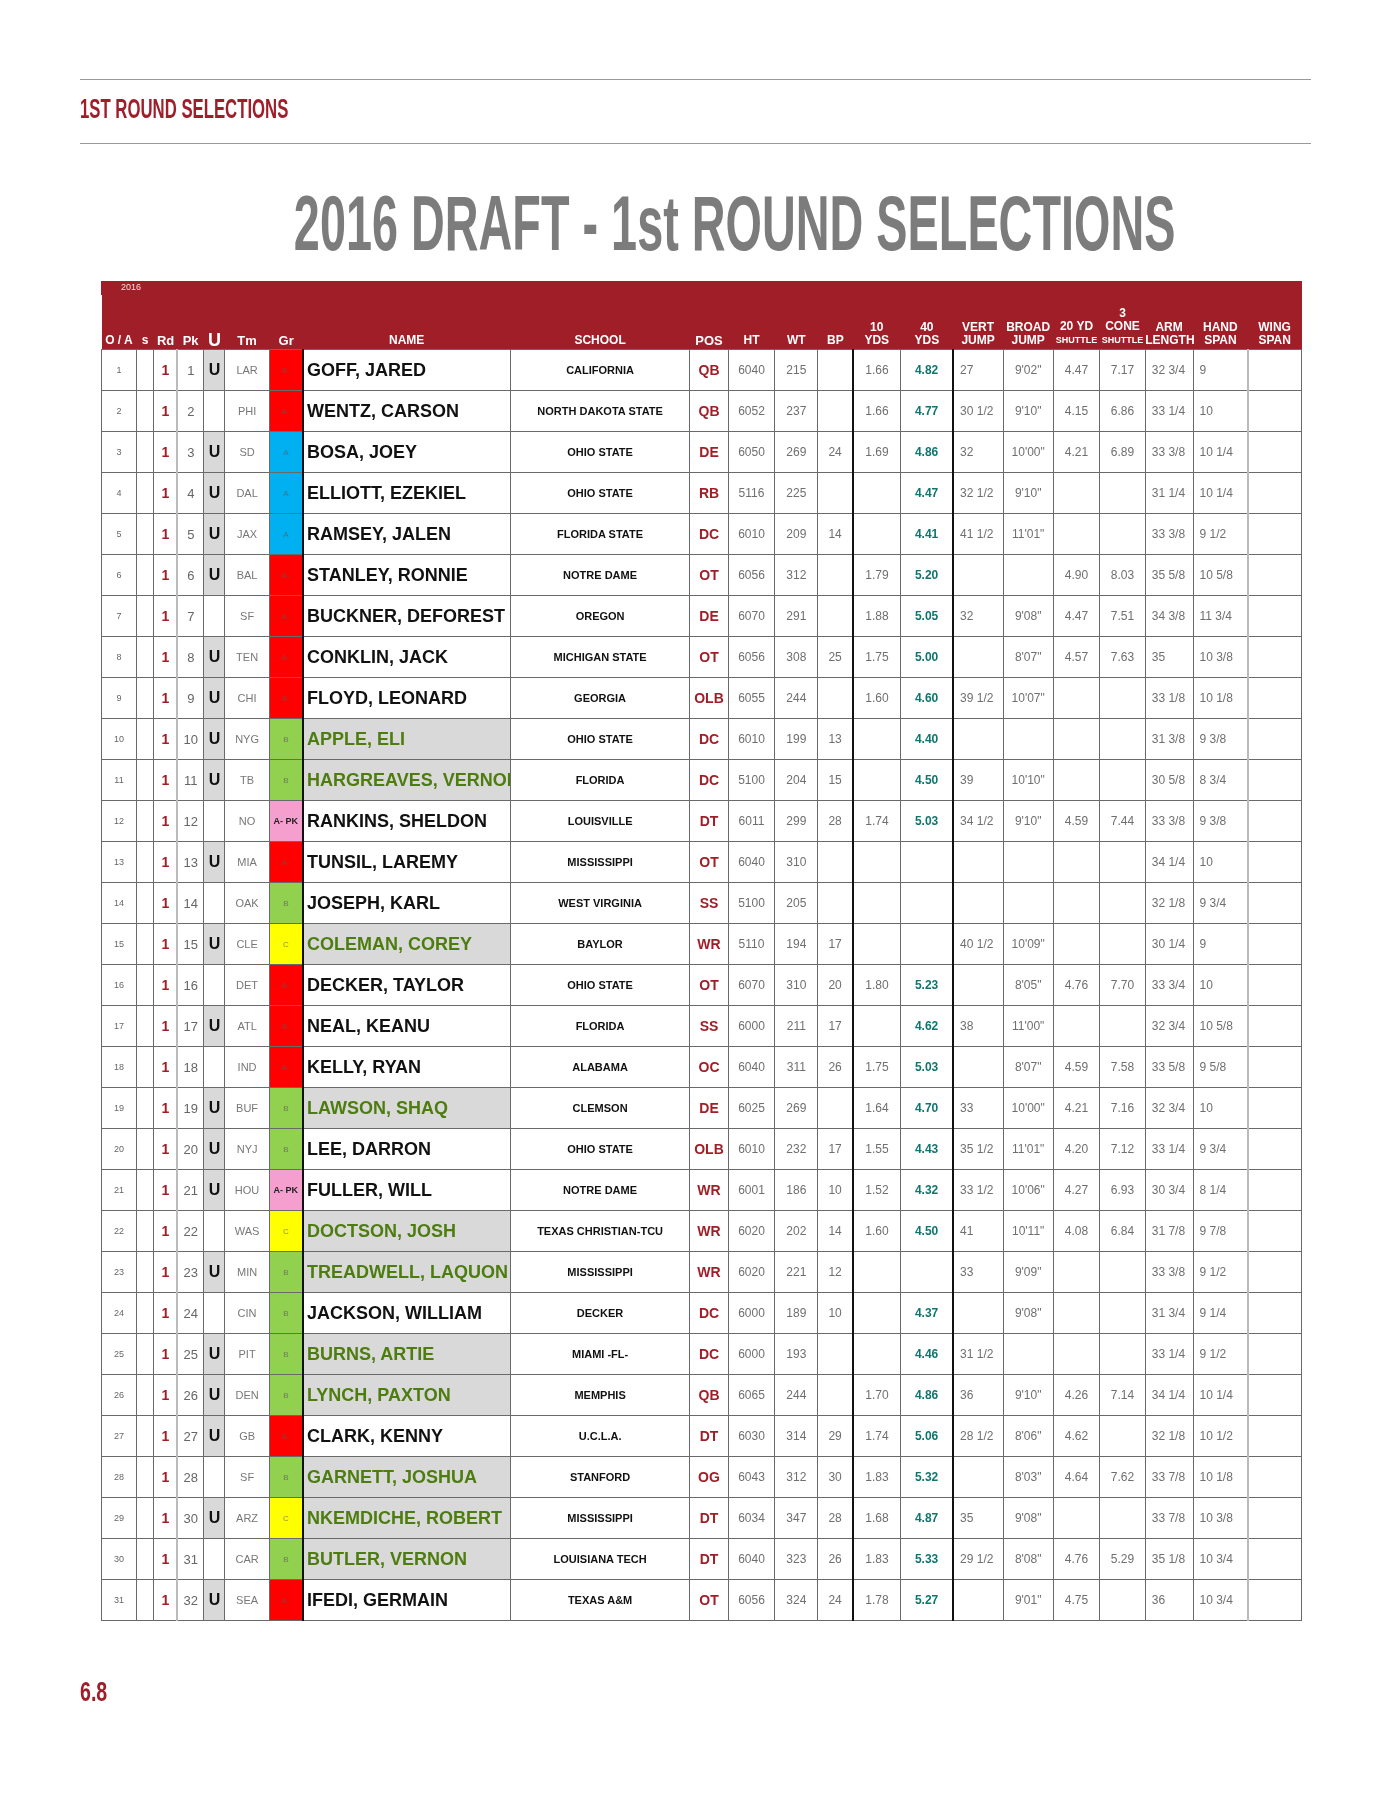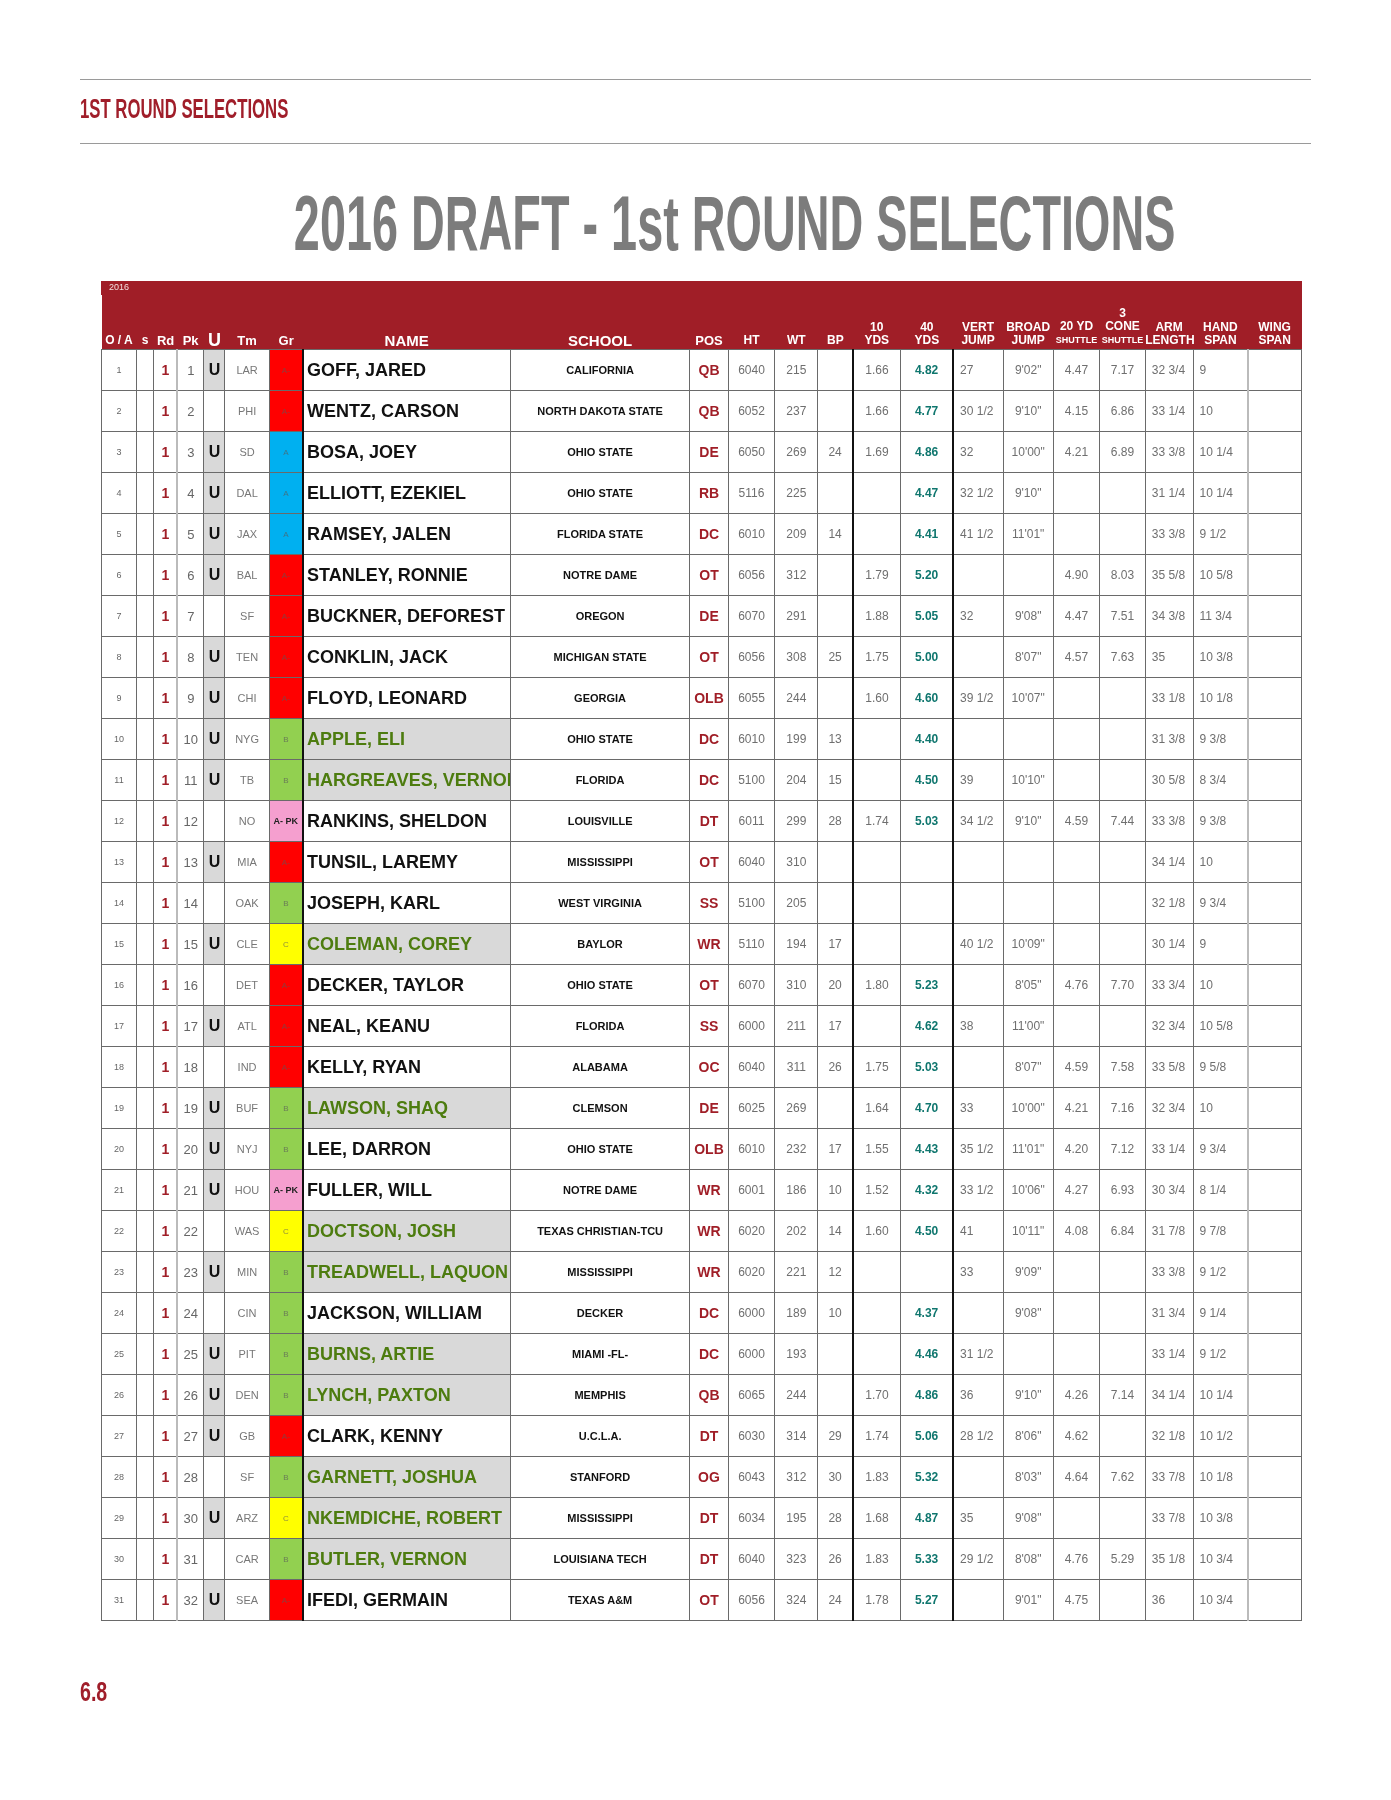--- a/index.html
+++ b/index.html
@@ -4,25 +4,25 @@
 <style>
   html, body { margin: 0; padding: 0; background: #ffffff; }
   body { width: 1391px; height: 1800px; position: relative; font-family: "Liberation Sans", sans-serif; overflow: hidden; }
   .rule { position: absolute; left: 80px; width: 1231px; height: 1px; background: #9a9a9a; }
   .section-title { position: absolute; left: 80px; top: 94px; font-family: "Liberation Sans", sans-serif; font-weight: bold; font-size: 27px; color: #a01e2a; letter-spacing: 0px; transform: scaleX(0.62); transform-origin: left center; white-space: nowrap; }
   .main-title { position: absolute; left: 0; width: 1391px; top: 178px; text-align: left; font-family: "Liberation Sans", sans-serif; font-weight: bold; font-size: 78px; color: #7c7c7c; white-space: nowrap; }
   .main-title span { display: inline-block; transform: scaleX(0.6); transform-origin: center; }
   .page-num { position: absolute; left: 80px; top: 1676px; font-family: "Liberation Sans", sans-serif; font-weight: bold; font-size: 28px; color: #a01e2a; transform: scaleX(0.7); transform-origin: left center; }
 
   .table-wrap { position: absolute; left: 101px; top: 281px; width: 1201px; }
-  .year-band { background: #a01e27; height: 14px; color: #f3dede; font-size: 9px; padding-left: 8px; line-height: 12px; }
+  .year-band { background: #a01e27; height: 14px; color: #f3dede; font-size: 9px; padding-left: 20px; line-height: 12px; }
   table { border-collapse: collapse; table-layout: fixed; width: 1201px; }
   thead th { background: #a01e27; color: #ffffff; font-weight: bold; font-size: 12px; vertical-align: bottom; padding: 0 0 2px 0; line-height: 13px; height: 52px; text-align: center; }
   thead th .small { font-size: 9px; }
-  thead th.h-name, thead th.h-school { font-size: 15px; }
+  thead th.h-name, thead th.h-school { font-size: 12px; }
   thead th.h-rd, thead th.h-pk, thead th.h-tm, thead th.h-pos, thead th.h-gr { font-size: 13px; }
   thead th.h-u { font-size: 18px; }
   tbody td { border: 1px solid #6a6a6a; height: 40px; padding: 0; text-align: center; font-size: 12px; color: #6a6a6a; white-space: nowrap; overflow: hidden; }
   td.c-oa { font-size: 9px; color: #666; }
   td.c-rd { color: #a01e27; font-weight: bold; font-size: 14px; }
   td.c-pk { font-size: 13px; color: #666; border-left: 2px solid #bbb; }
   td.c-u { font-size: 16px; font-weight: bold; color: #111; }
   td.c-u.on { background: #d9d9d9; }
   td.c-tm { font-size: 11px; color: #777; }
   td.c-gr { font-size: 8px; color: rgba(90,90,90,0.7); border-right: 2px solid #111; }
@@ -777,21 +777,21 @@
     <td></td>
     <td class="c-rd">1</td>
     <td class="c-pk">30</td>
     <td class="c-u on">U</td>
     <td class="c-tm">ARZ</td>
     <td class="c-gr" style="background: rgb(255, 255, 0);">C</td>
     <td class="c-name flag">NKEMDICHE, ROBERT</td>
     <td class="c-school">MISSISSIPPI</td>
     <td class="c-pos">DT</td>
     <td class="c-num">6034</td>
-    <td class="c-num">195</td>
+    <td class="c-num">347</td>
     <td class="c-num">28</td>
     <td class="c-num bl-dark">1.68</td>
     <td class="c-num c-40">4.87</td>
     <td class="c-num c-left bl-dark">35</td>
     <td class="c-num">9'08"</td>
     <td class="c-num"></td>
     <td class="c-num"></td>
     <td class="c-num c-left">33 7/8</td>
     <td class="c-num c-left">10 3/8</td>
     <td class="c-num c-wing"></td>

